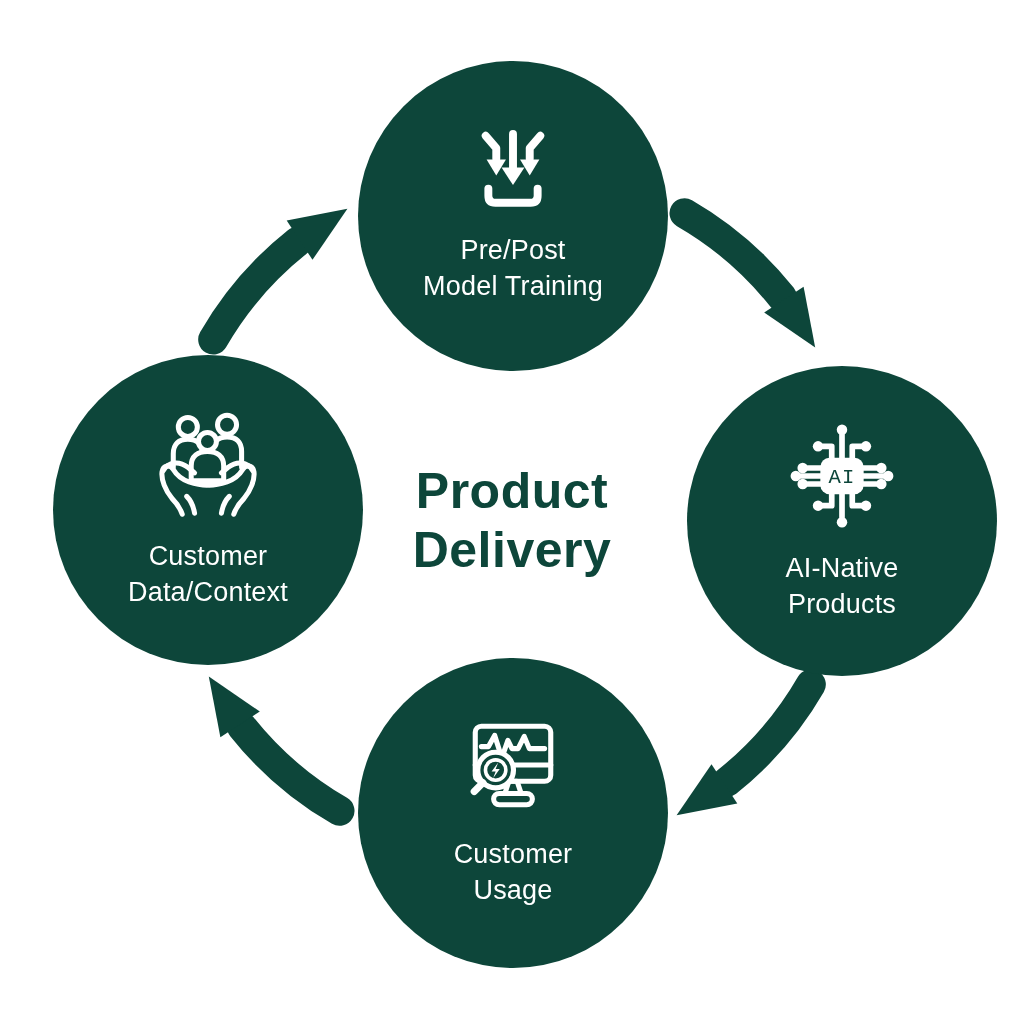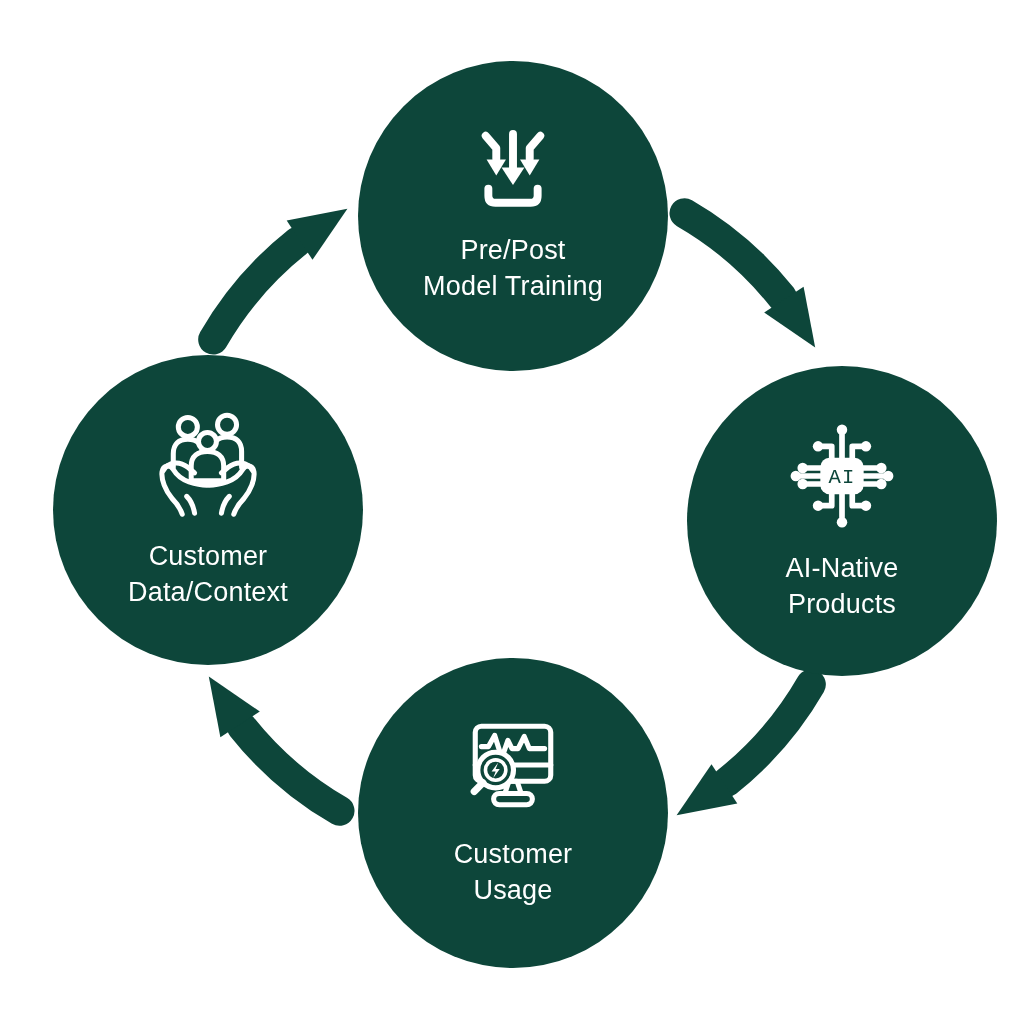--- a/index.html
+++ b/index.html
@@ -162,14 +162,16 @@
         <path d="M38 93 C37 87 35 82 31 78"></path>
         <path d="M73 94 C75 88 78 84 82 80 C88 73 92 63 91 56 C90 50 84 49 81 54 C78 59 73 63 67 65 C61 67 56 68 51 68"></path>
         <path d="M90 55 C85 47 76 46 68 52 L62 57"></path>
         <path d="M62 93 C63 87 65 82 69 78"></path>
       </g>
     </svg>
     <div class="label">Customer
 Data/Context</div>
   </div>
 
+  <div class="title">Product
+Delivery</div>
 
 </div>
 
 </body></html>

